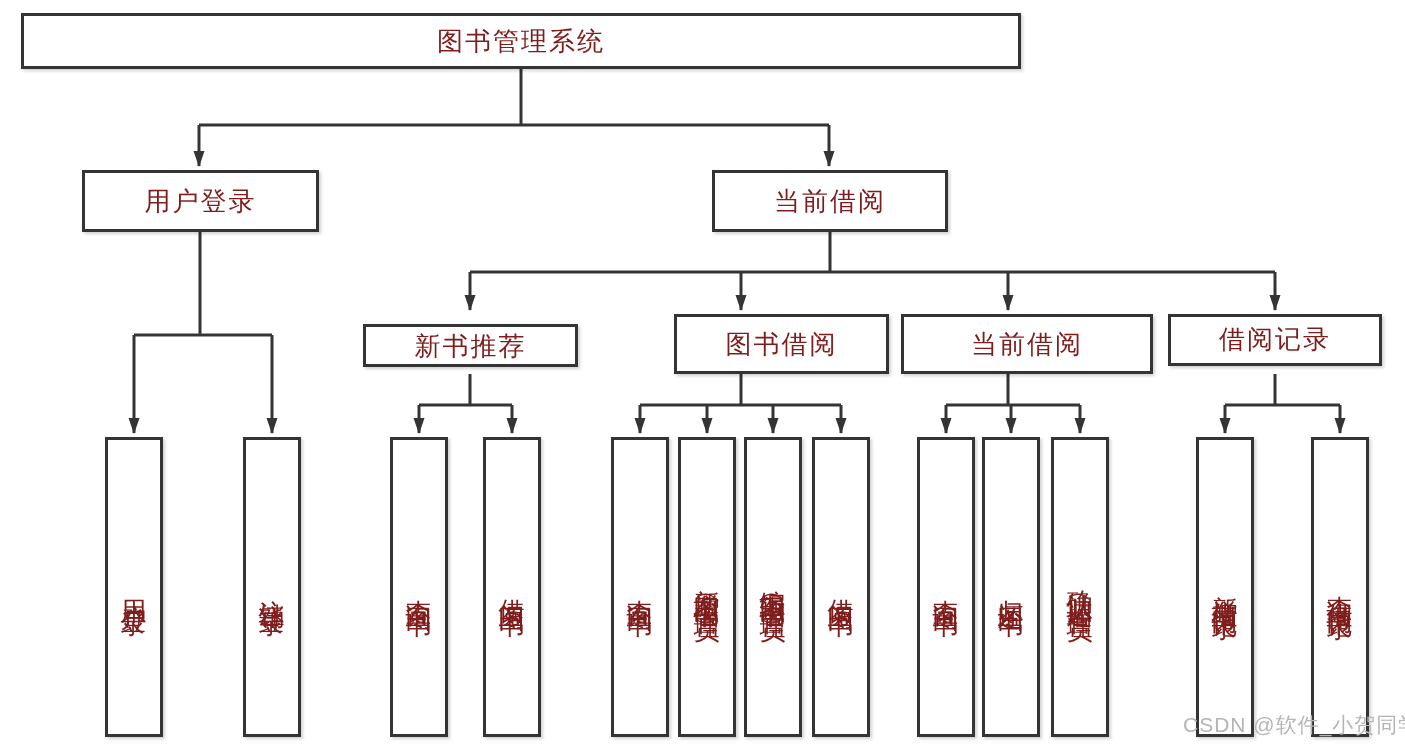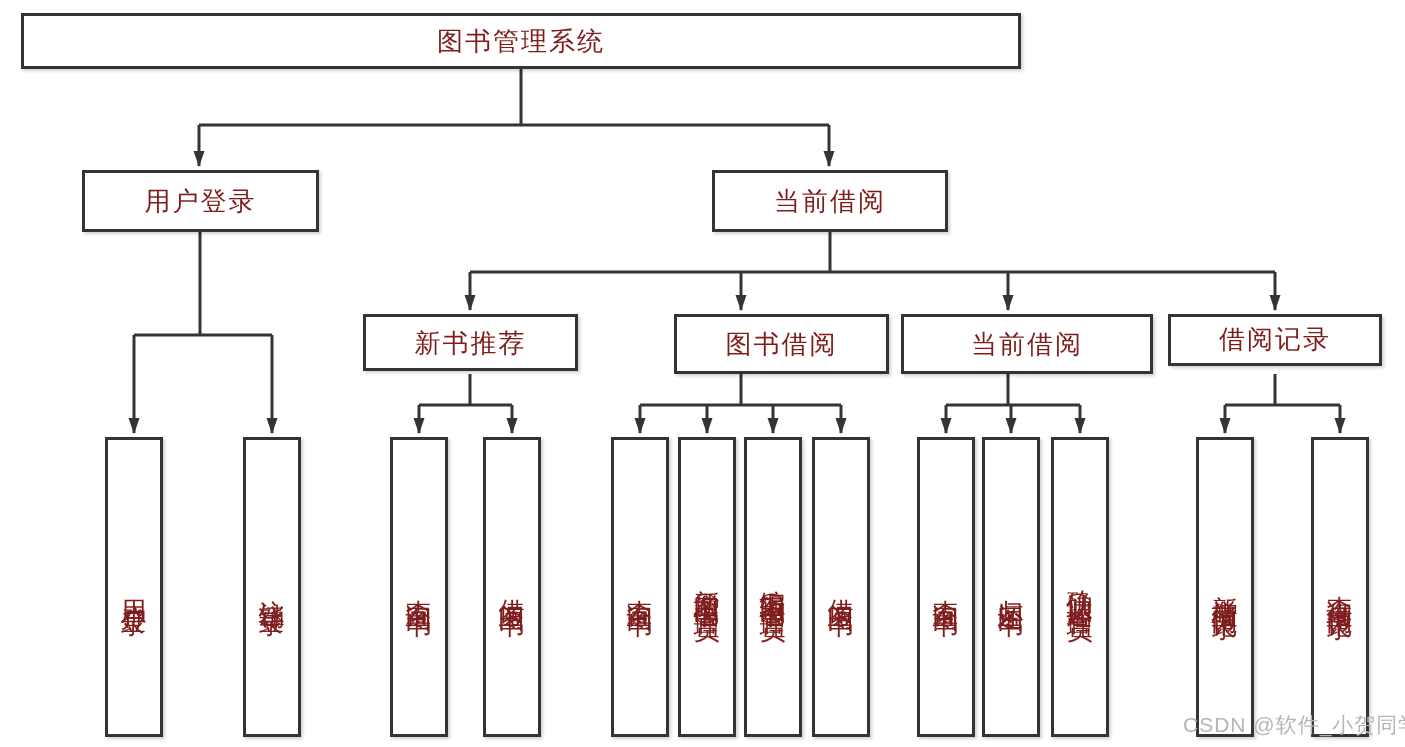--- a/index.html
+++ b/index.html
@@ -98,21 +98,21 @@
     <span>图书管理系统</span>
   </div>
 
   <div class="node h" style="left:82px;top:170px;width:237px;height:62px;">
     <span>用户登录</span>
   </div>
   <div class="node h" style="left:712px;top:170px;width:236px;height:62px;">
     <span>当前借阅</span>
   </div>
 
-  <div class="node h" style="left:363px;top:314px;width:215px;height:57px;">
+  <div class="node h" style="left:363px;top:324px;width:215px;height:43px;">
     <span>新书推荐</span>
   </div>
   <div class="node h" style="left:634px;top:314px;width:215px;height:60px;margin-left:40px;">
     <span>图书借阅</span>
   </div>
   <div class="node h" style="left:901px;top:314px;width:252px;height:60px;">
     <span>当前借阅</span>
   </div>
   <div class="node h" style="left:1168px;top:314px;width:214px;height:52px;font-family:Liberation Serif, serif;">
     <span>借阅记录</span>

